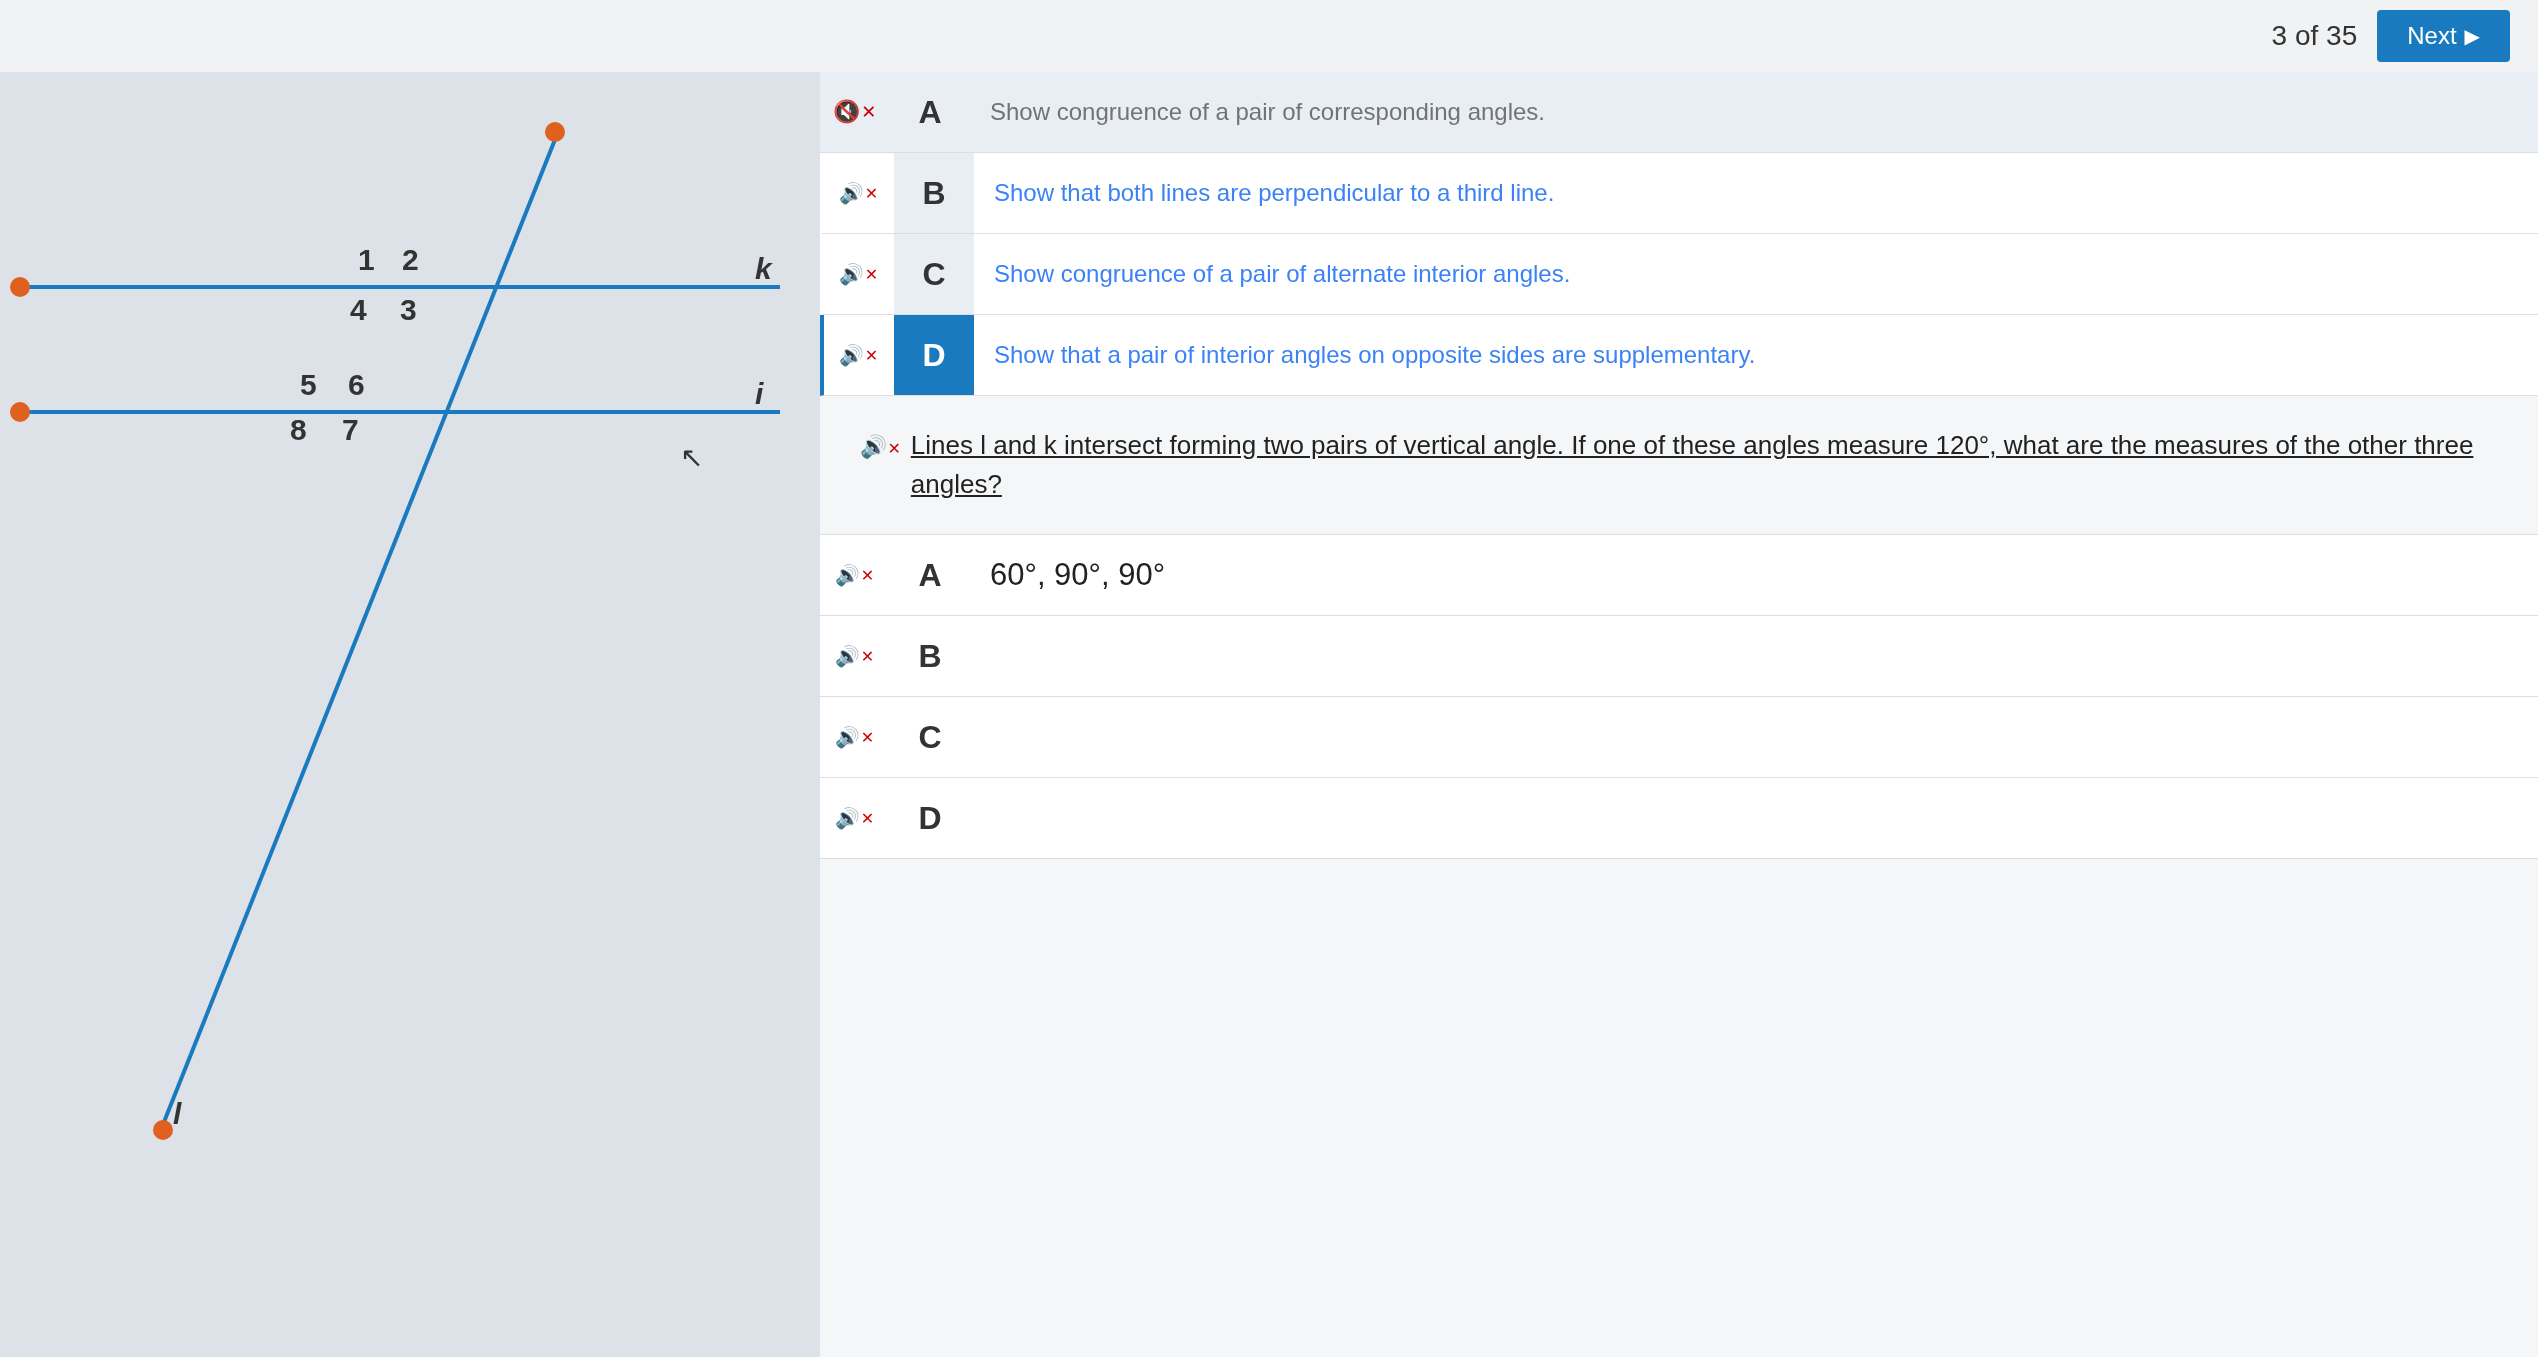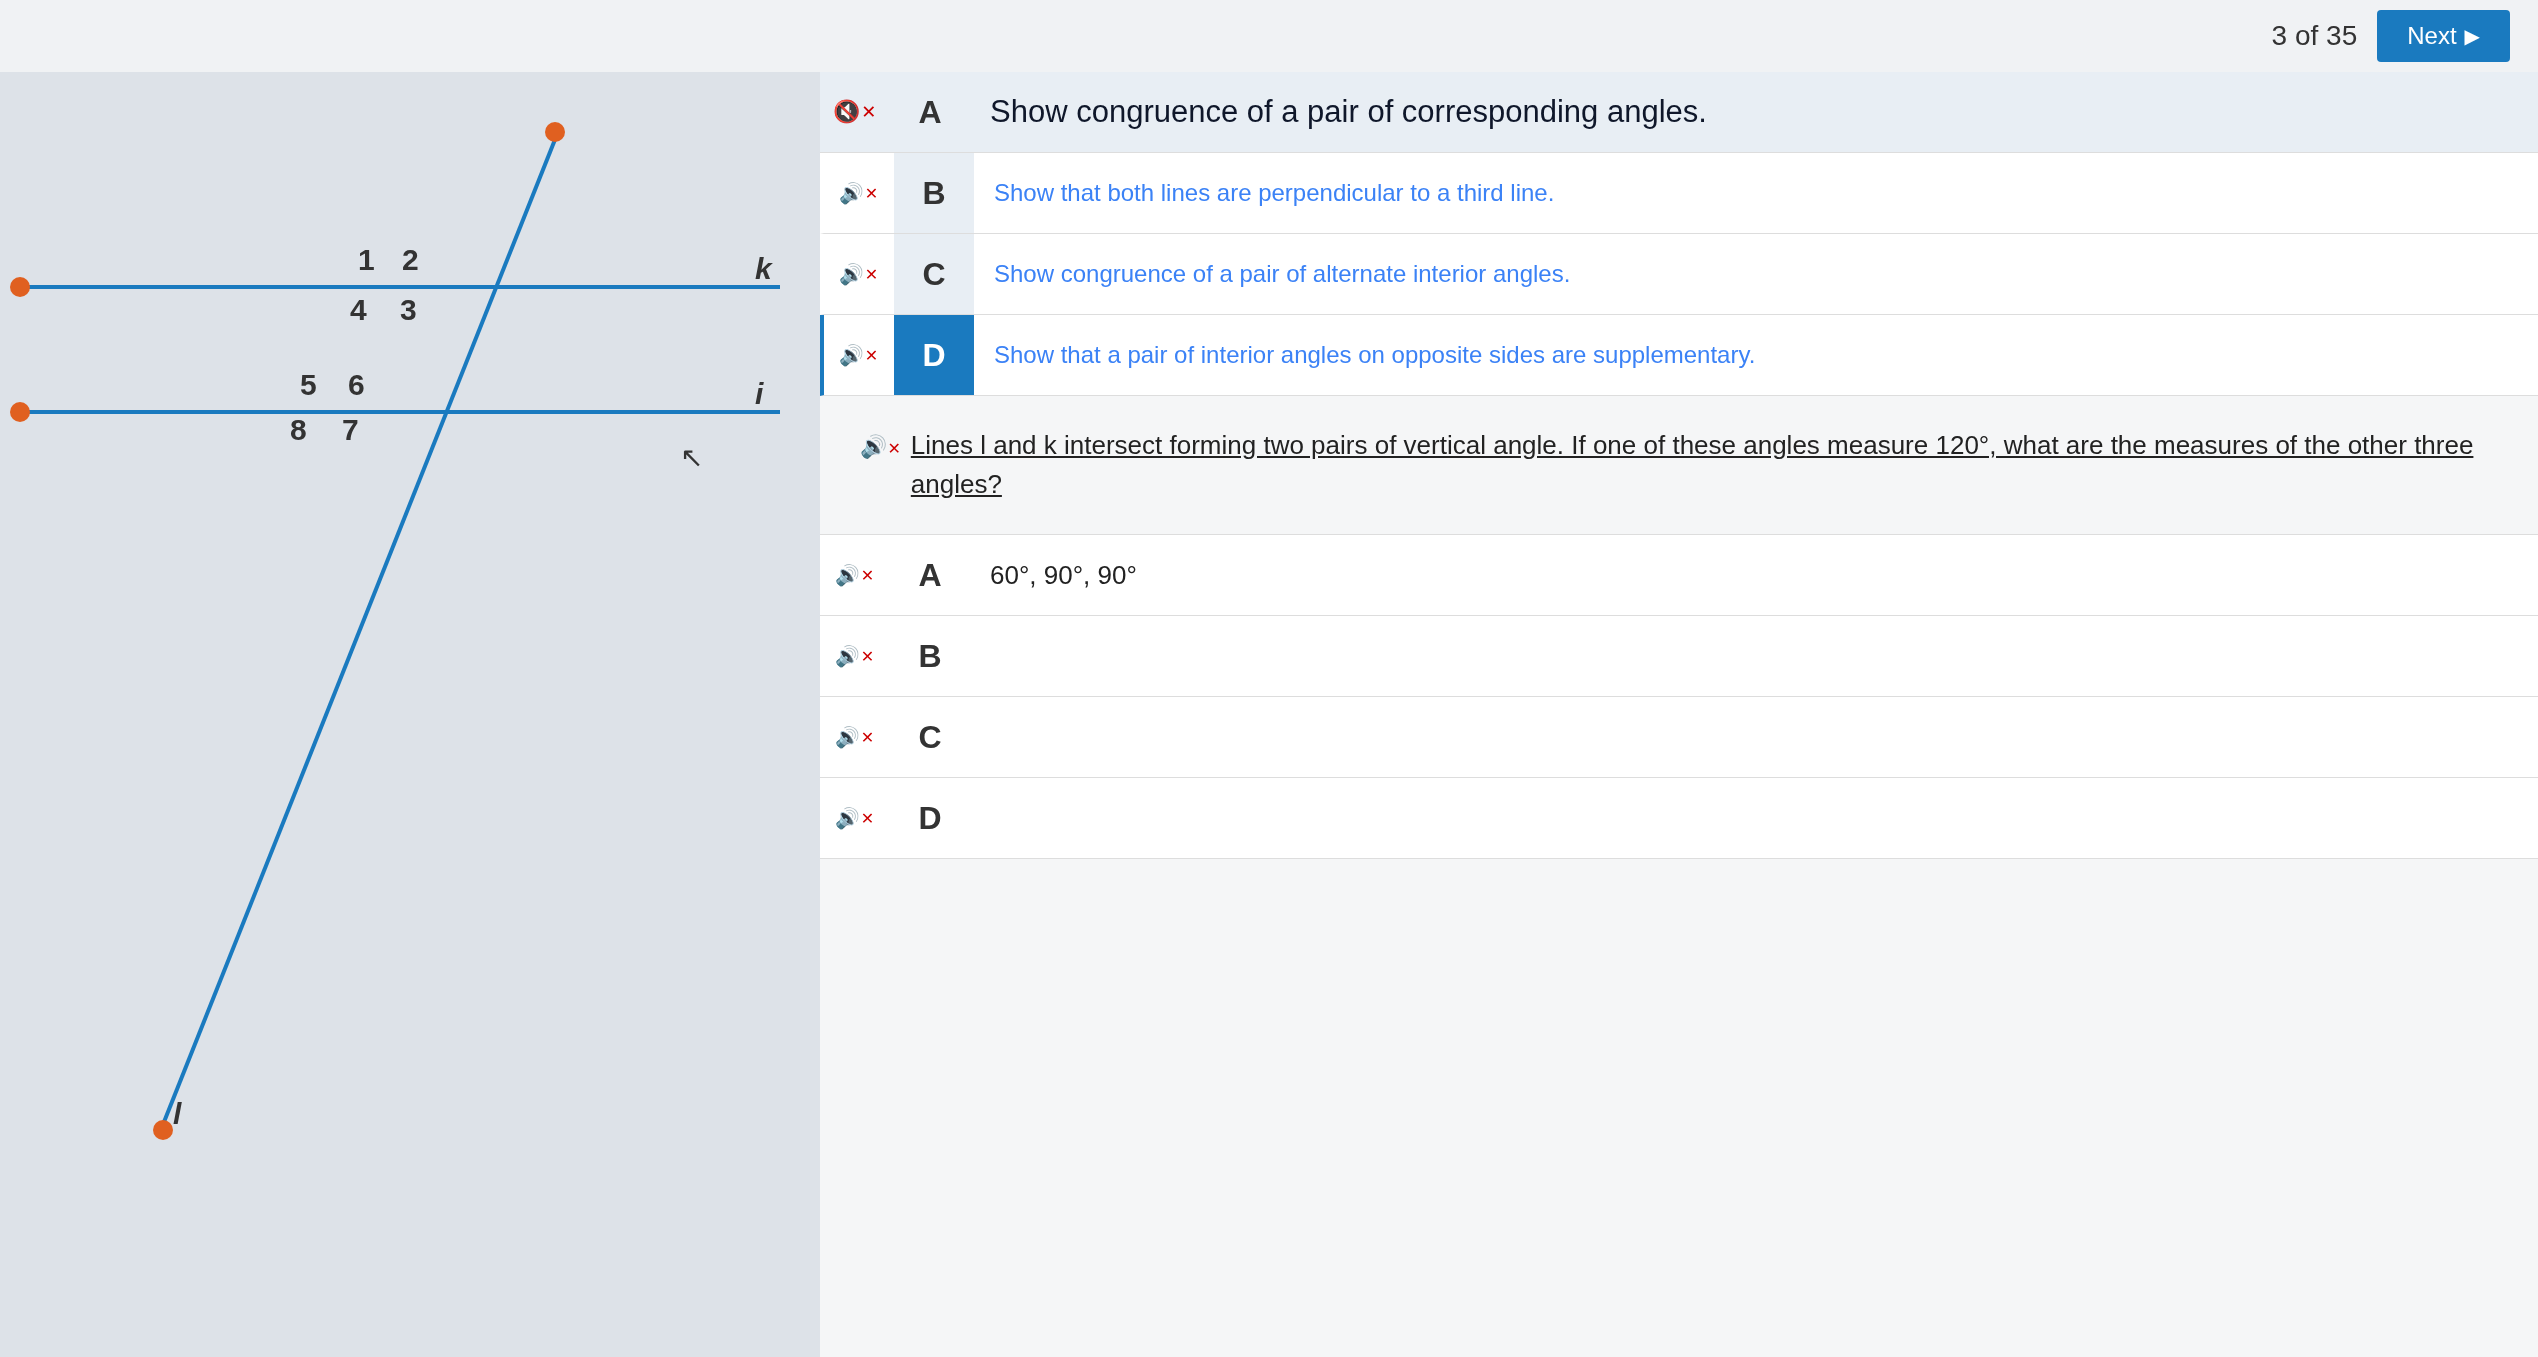--- a/index.html
+++ b/index.html
@@ -173,21 +173,21 @@
       justify-content: center;
       font-size: 32px;
       font-weight: bold;
       color: #333;
       flex-shrink: 0;
     }
 
     .answer-text-2 {
       flex: 1;
       padding: 16px 20px;
-      font-size: 26px;
+      font-size: 31px;
       color: #222;
     }
 
     .audio-small {
       font-size: 20px;
       color: #555;
       width: 70px;
       display: flex;
       align-items: center;
       justify-content: center;
@@ -256,21 +256,21 @@
 
   <div class="right-panel">
     <div class="answer-section">
 
       <div class="partial-row">
         <div class="audio-icon">
           <span>🔇</span>
             <span style="font-size:18px;color:#c00;">✕</span>
         </div>
         <div class="answer-letter">A</div>
-        <div class="answer-text" style="font-size:31px; color:#0f172a;">Show congruence of a pair of corresponding angles.</div>
+        <div class="answer-text" style="font-size:24px; color:#737373;">Show congruence of a pair of corresponding angles.</div>
       </div>
 
       <div class="answer-row">
         <div class="audio-icon">
           <span style="font-size:20px;">🔊</span>
             <span style="font-size:16px;color:#c00;">✕</span>
         </div>
         <div class="answer-letter">B</div>
         <div class="answer-text">Show that both lines are perpendicular to a third line.</div>
       </div>

